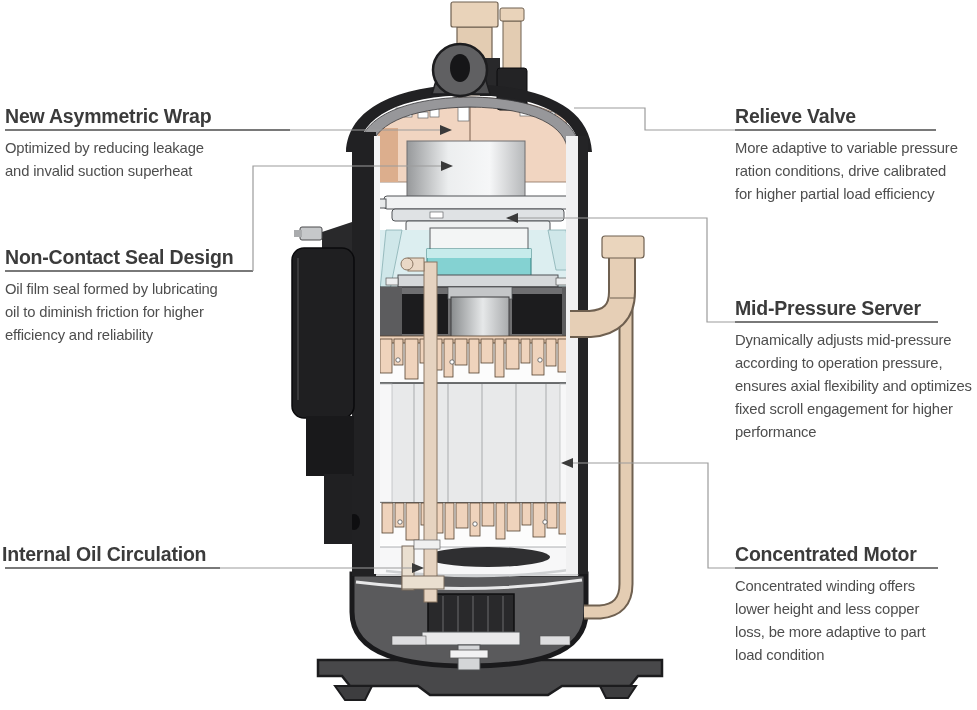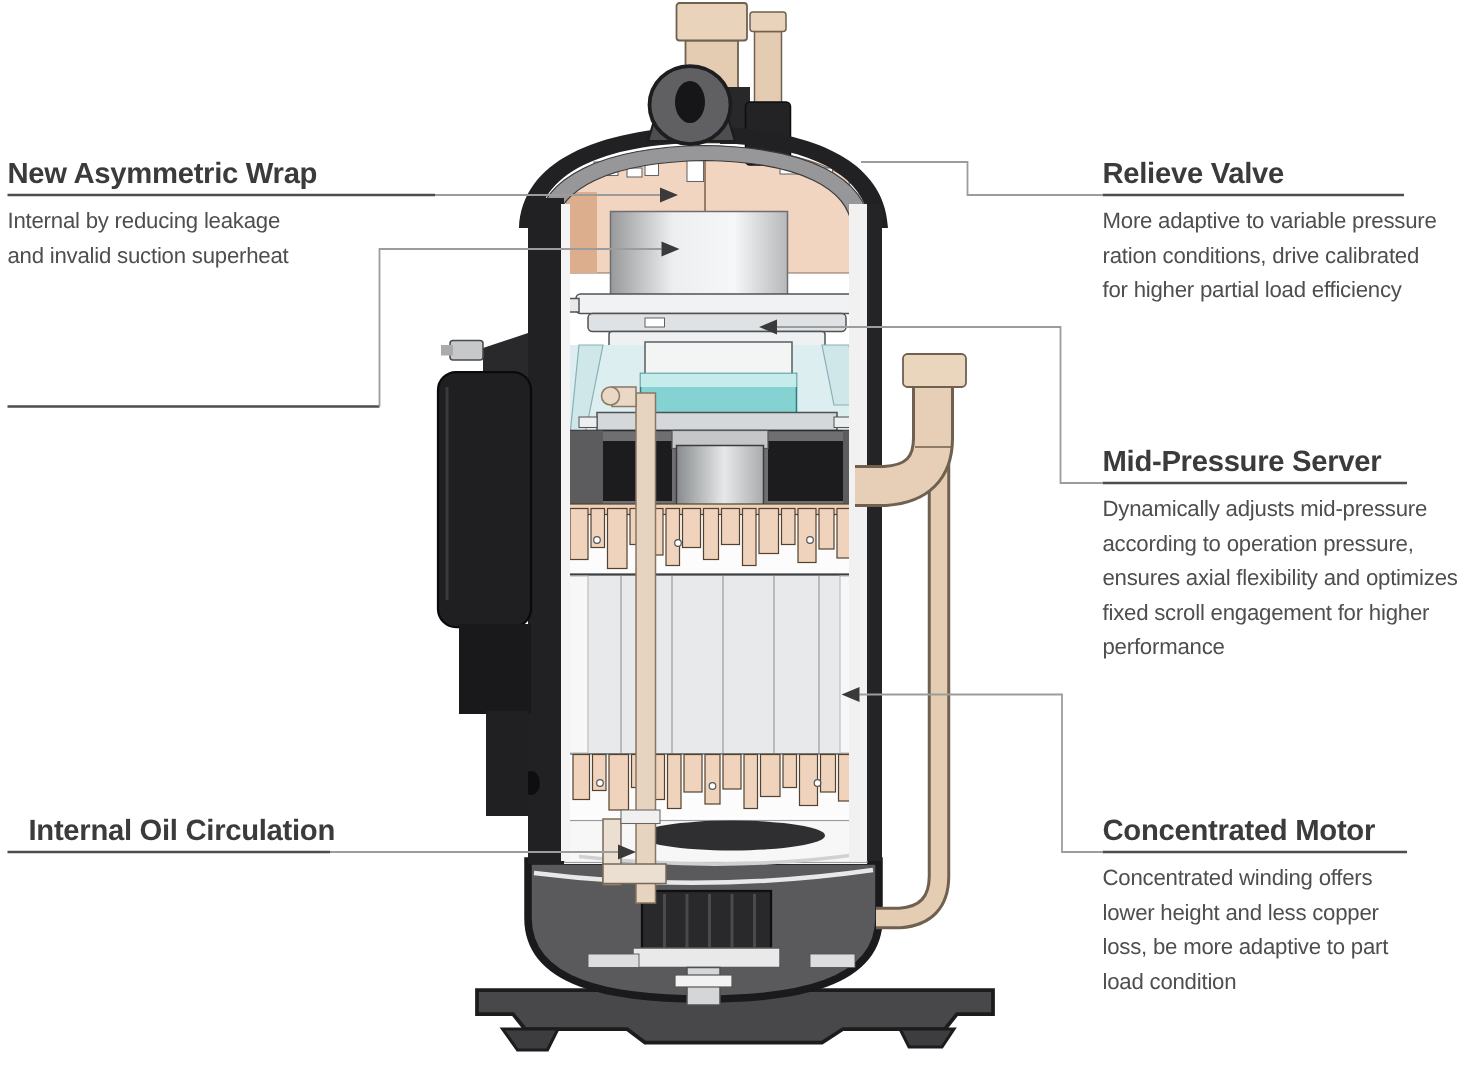--- a/index.html
+++ b/index.html
@@ -255,24 +255,30 @@
         <path d="M453,166 L441,161 L441,171 Z"></path>
         <path d="M424,568 L412,563 L412,573 Z"></path>
         <path d="M506,218 L518,213 L518,223 Z"></path>
         <path d="M561,463 L573,458 L573,468 Z"></path>
       </g>
     </g>
   </svg>
 
   <div class="callout" style="left:5px;top:103px">
     <h2>New Asymmetric Wrap</h2>
-    <p>Internal by reducing leakage
+    <p>Optimized by reducing leakage
 and invalid suction superheat</p>
   </div>
-  <div class="callout" style="left:19px;top:541px">
+  <div class="callout" style="left:5px;top:244px">
+    <h2>Non-Contact Seal Design</h2>
+    <p>Oil film seal formed by lubricating
+oil to diminish friction for higher
+efficiency and reliability</p>
+  </div>
+  <div class="callout" style="left:2px;top:541px">
     <h2>Internal Oil Circulation</h2>
   </div>
 
   <div class="callout right" style="left:735px;top:103px">
     <h2>Relieve Valve</h2>
     <p>More adaptive to variable pressure
 ration conditions, drive calibrated
 for higher partial load efficiency</p>
   </div>
   <div class="callout right" style="left:735px;top:295px">

